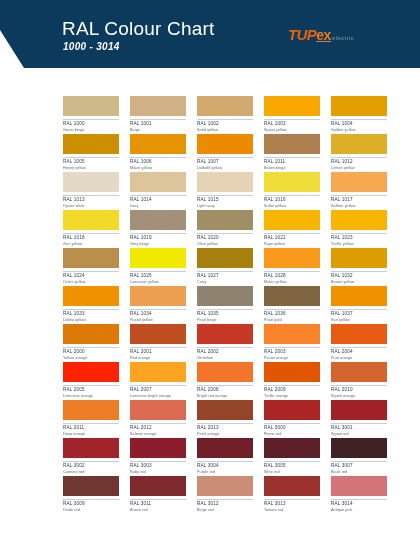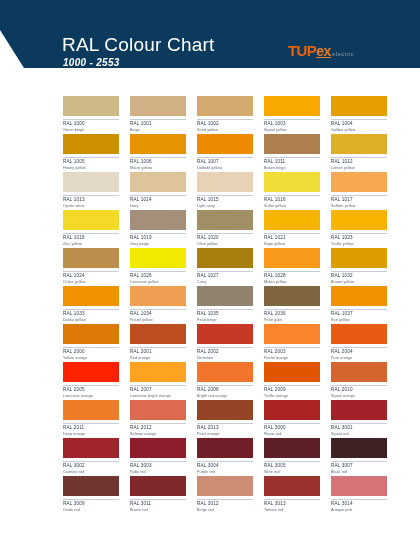--- a/index.html
+++ b/index.html
@@ -12,21 +12,21 @@
   }
 
   
   .header{
     position:absolute;left:0;top:0;width:420px;height:68px;
     background:#0b3a5c;
     clip-path:polygon(0 0, 420px 0, 420px 68px, 24px 68px, 0 30px);
     overflow:hidden;
   }
   .header-inner{
-    position:absolute;left:0;top:0;width:420px;height:68px;margin-top:16px;
+    position:absolute;left:0;top:0;width:420px;height:68px;
   }
   .title{
     position:absolute;left:62px;top:18px;
     color:#ffffff;
     font-size:19px;
     font-weight:400;
     letter-spacing:0.2px;
     white-space:nowrap;
   }
   .subtitle{
@@ -37,21 +37,21 @@
     font-style:italic;
     letter-spacing:0.3px;
     white-space:nowrap;
   }
   .logo{
     position:absolute;left:288px;top:27px;
     white-space:nowrap;
     line-height:1;
   }
   .logo-tup{
-    font-size:15px;font-weight:700;color:#e8620c;letter-spacing:-0.6px;
+    font-size:15px;font-weight:700;color:#e8620c;letter-spacing:-0.6px;font-style:italic;
   }
   .logo-ex{
     font-size:14px;font-weight:700;color:#ee7a1e;letter-spacing:-0.4px;text-decoration:underline;
   }
   .logo-electric{
     font-size:6px;color:#8a9aa8;letter-spacing:0.4px;margin-left:1px;
   }
 
   
   .grid{
@@ -89,21 +89,21 @@
     white-space:nowrap;
     line-height:1;
   }
 </style>
 </head>
 <body>
 
 <div class="header">
   <div class="header-inner">
     <div class="title">RAL Colour Chart</div>
-    <div class="subtitle">1000 - 2553</div>
+    <div class="subtitle">1000 - 3014</div>
     <div class="logo">
       <span class="logo-tup">TUP</span><span class="logo-ex">ex</span><span class="logo-electric">electric</span>
     </div>
   </div>
 </div>
 
 <div class="grid" id="swatch-grid">
     <div class="row">
       <div class="cell">
         <div class="swatch" style="background: rgb(205, 186, 136);"></div>

